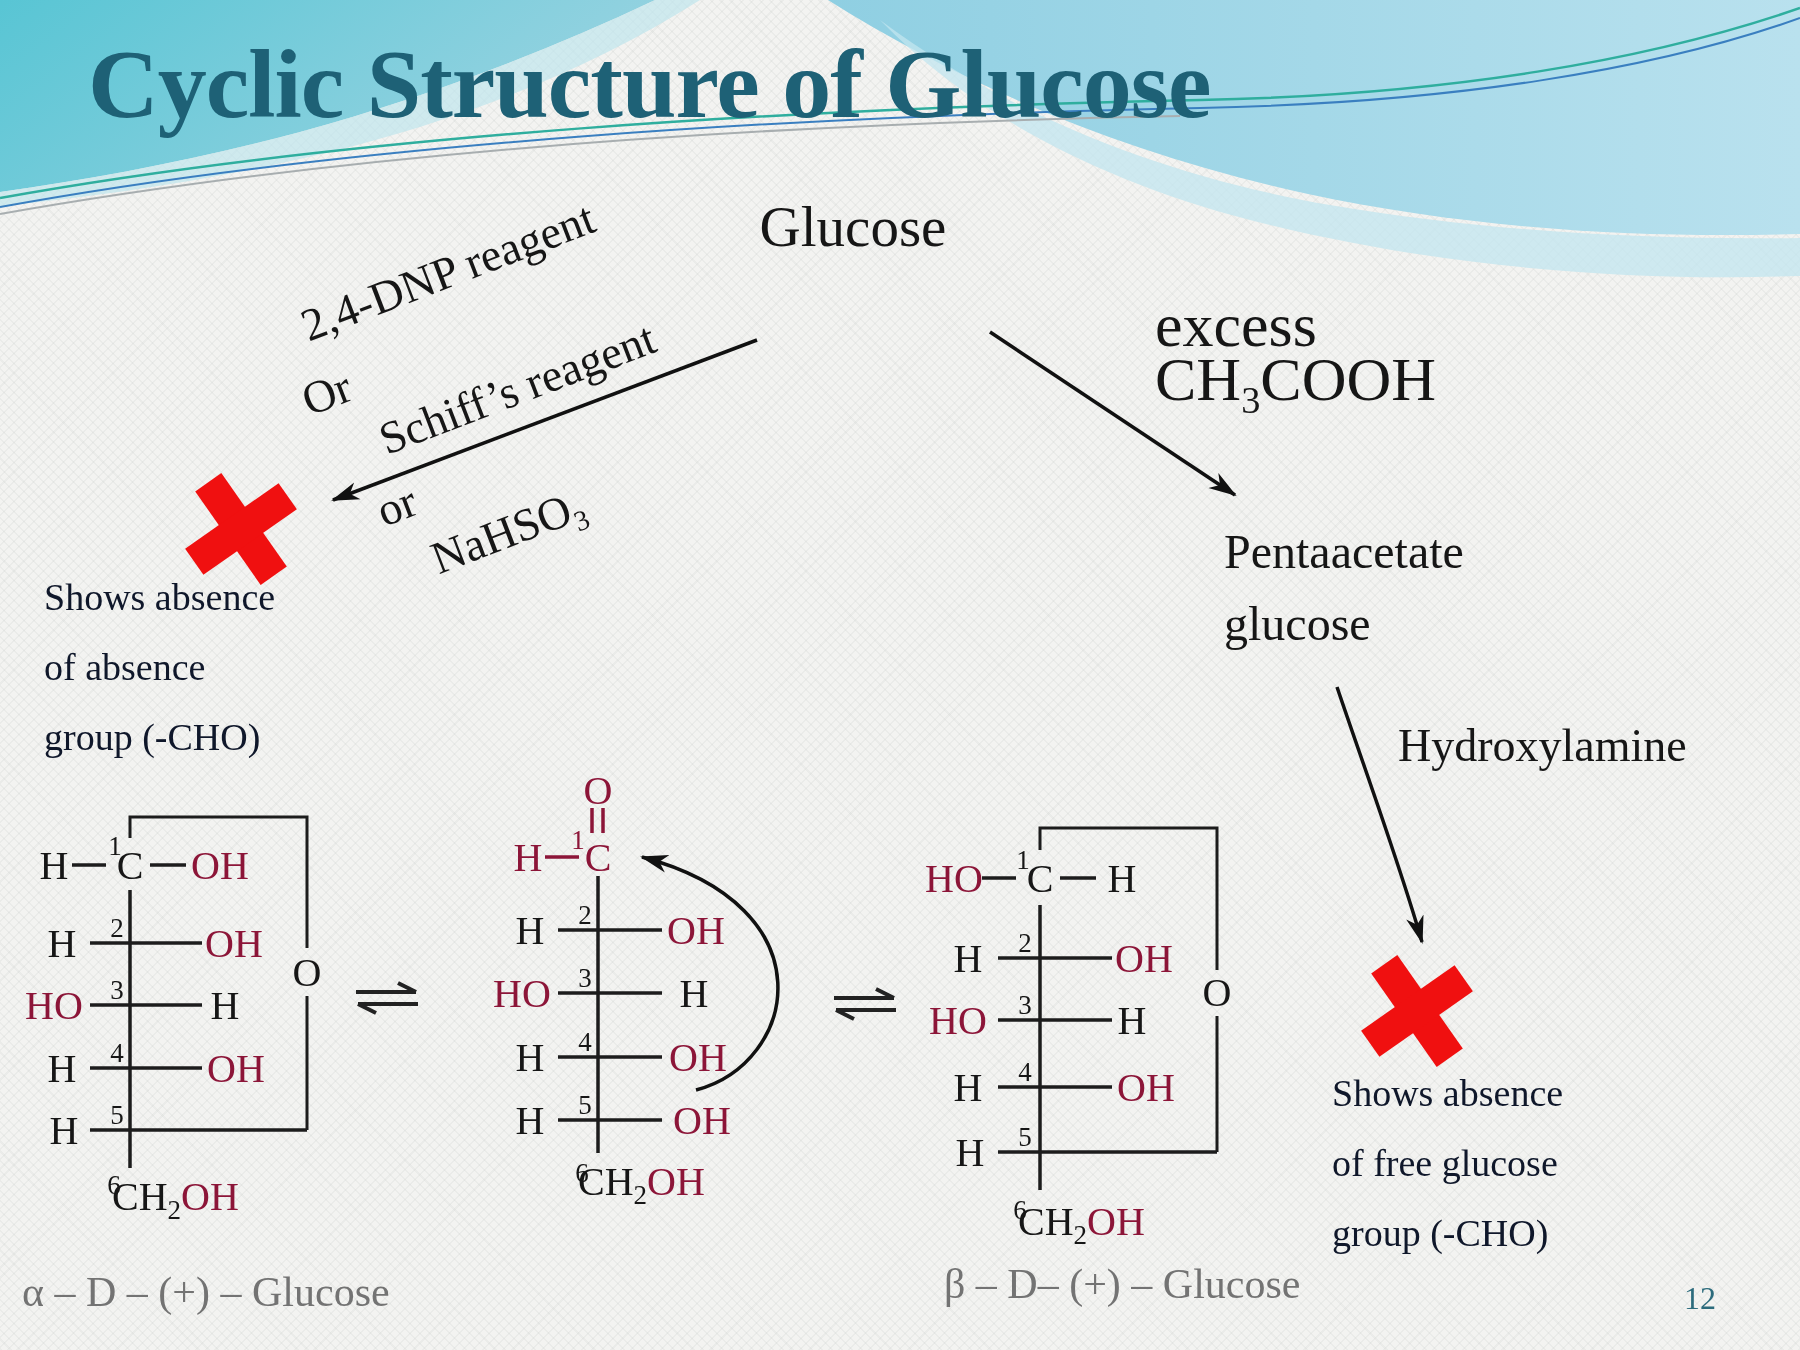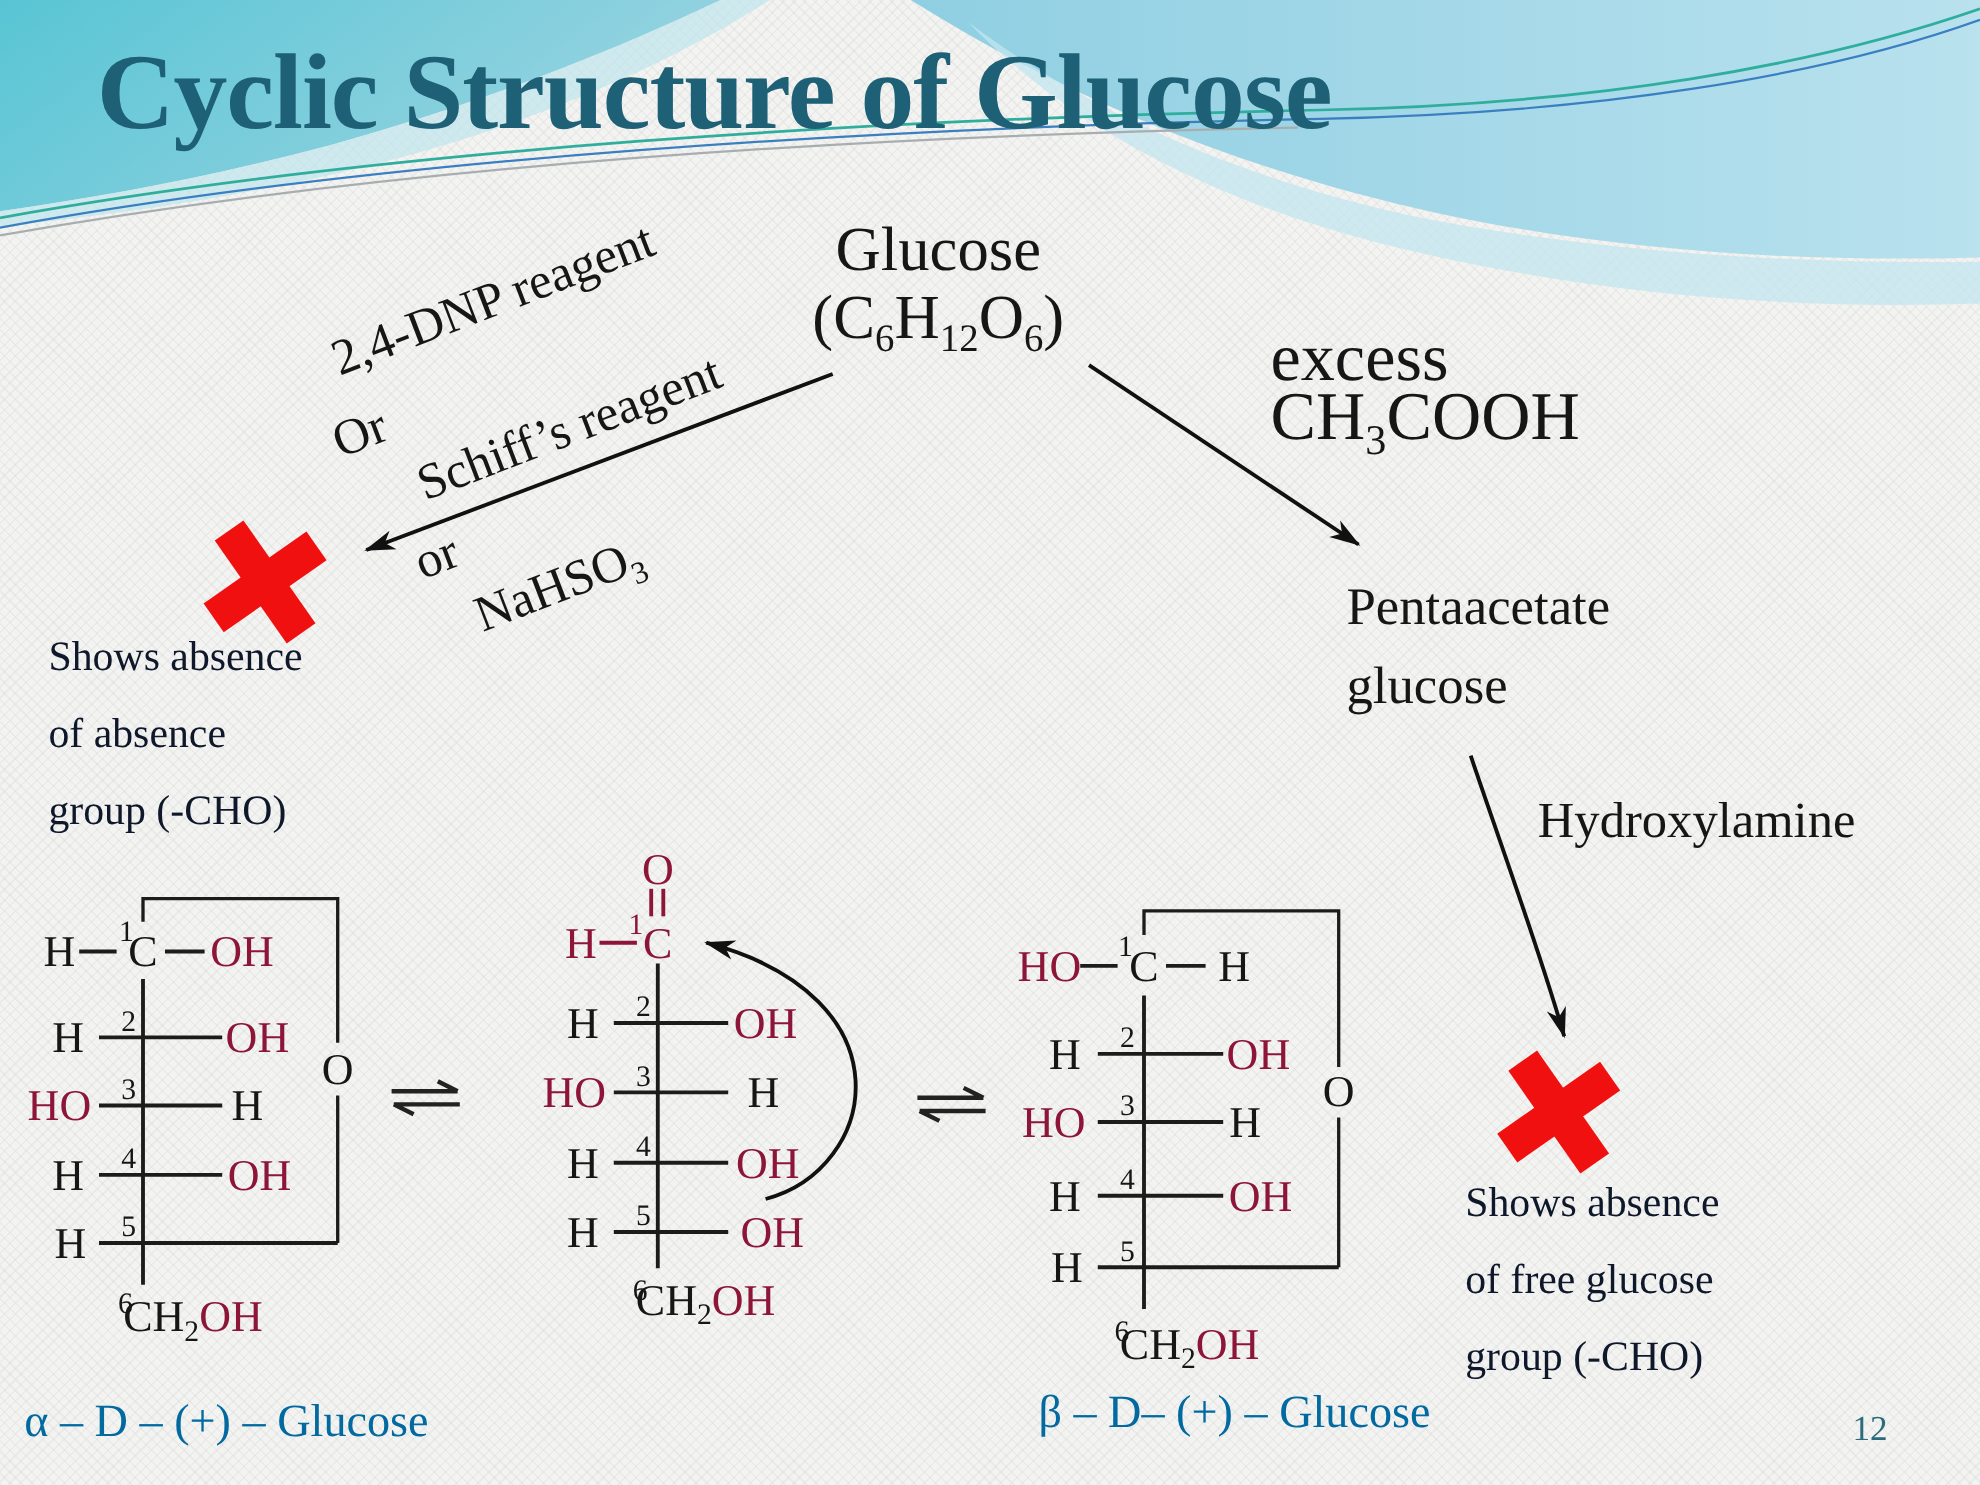--- a/index.html
+++ b/index.html
@@ -47,21 +47,21 @@
   .nh2oh-block{
     position:absolute;left:1398px;top:716px;
     font-size:46px;line-height:60px;white-space:nowrap;
   }
   .red-note{
     position:absolute;color:#0f172a;font-size:38px;line-height:70px;white-space:nowrap;
   }
   .red-note.left{left:44px;top:562px;}
   .red-note.right{left:1332px;top:1058px;}
   .struct-label{
-    position:absolute;font-size:42px;white-space:nowrap;color:#0369a1;
+    position:absolute;font-size:42px;white-space:nowrap;color:#737373;
   }
   .label-alpha{left:22px;top:1268px;}
   .label-beta{left:944px;top:1260px;text-align:right;}
   .page-num{
     position:absolute;left:1684px;top:1280px;font-size:32px;color:#2c6b7c;
   }
   
   .ln{stroke:#1c1c1c;stroke-width:3.5;fill:none;}
   .ring{stroke:#1c1c1c;stroke-width:3;fill:none;}
   .arrow{stroke:#111;stroke-width:3.5;fill:none;}
@@ -95,21 +95,20 @@
     <path fill="#c2e6ef" opacity="0.75" d="M880,20 C1000,110 1160,176 1330,205 C1490,232 1650,240 1800,238 V276 C1620,282 1430,266 1250,220 C1090,178 965,108 880,20 Z"></path>
     <path fill="none" stroke="#2fae9e" stroke-width="2.5" d="M0,198 C350,135 800,108 1200,100 C1450,95 1650,60 1800,8"></path>
     <path fill="none" stroke="#3a7fc0" stroke-width="2" d="M0,207 C350,143 800,116 1200,108 C1450,103 1655,70 1800,18"></path>
     <path fill="none" stroke="#a8aeb0" stroke-width="2" d="M0,214 C350,152 760,124 1180,116"></path>
   </svg>
 
   <div class="title">Cyclic Structure of Glucose</div>
 
   <div class="glucose-block">
     <div>Glucose</div>
-    <div><span>(C</span><sub>6</sub><span>H</span><sub>12</sub><span>O</span><sub>6</sub><span>)</span></div>
   </div>
 
   <div class="reagents-left">
     <div class="l1">2,4-DNP reagent</div>
     <div class="l2">Or</div>
     <div class="l3">Schiff’s reagent</div>
     <div class="l4">or</div>
     <div class="l5"><span>NaHSO</span><sub>3</sub></div>
   </div>
 

